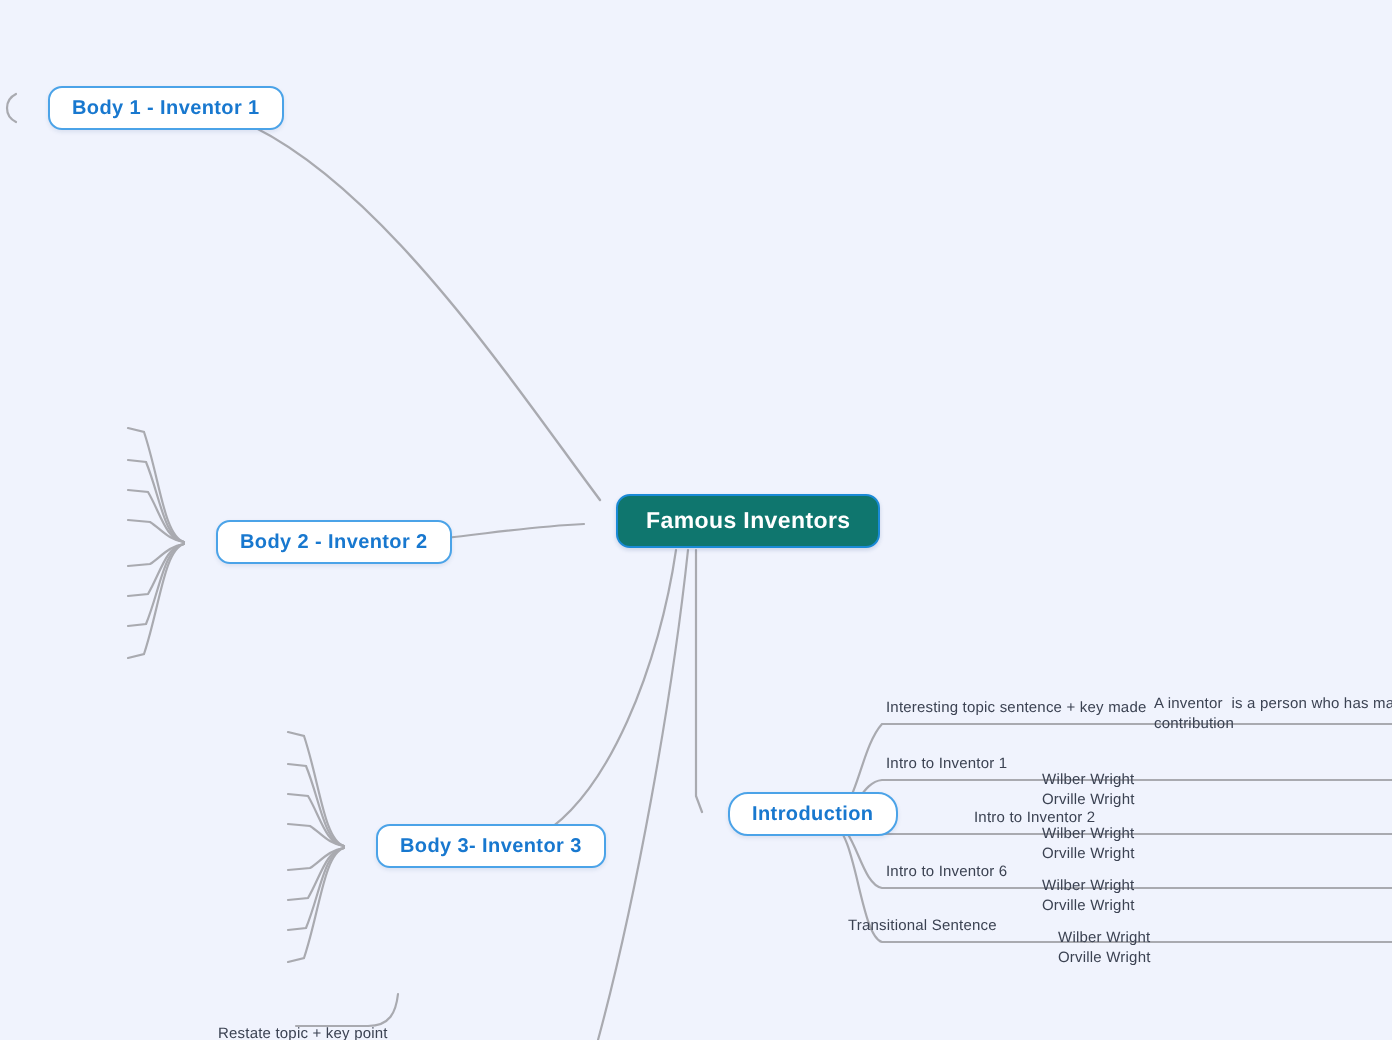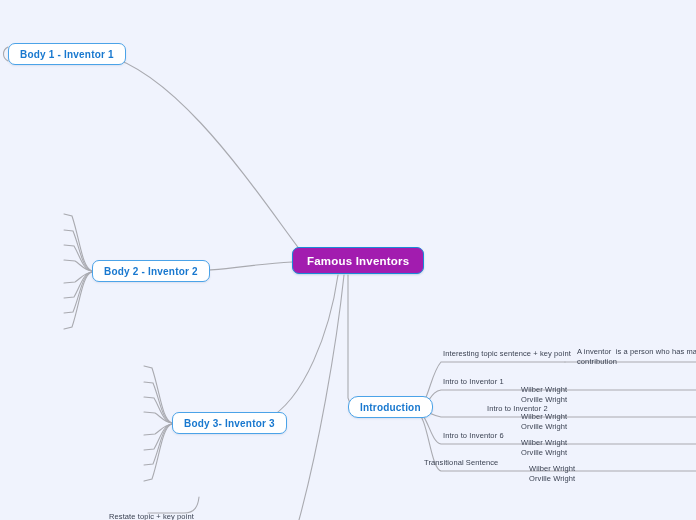--- a/index.html
+++ b/index.html
@@ -29,23 +29,24 @@
   }
   .node {
     position: absolute;
     box-sizing: border-box;
     white-space: nowrap;
     border-radius: 7px;
     font-weight: bold;
     letter-spacing: 0.2px;
     display: flex;
     align-items: center;
+    margin-left: 16px;
   }
   .node-root {
-    background: #a21caf;
+    background: #0f766e;
     color: #ffffff;
     border: 1px solid #1a8ad6;
     font-size: 11.5px;
     padding: 0 14px;
     height: 27px;
     box-shadow: 0 1px 2px rgba(20,60,120,0.18);
   }
   .node-branch {
     background: #ffffff;
     color: #1878cf;
@@ -134,21 +135,21 @@
   </div>
 
   <div class="node node-branch" style="left:172px; top:412px;">
     <span>Body 3-  Inventor 3</span>
   </div>
 
   <div class="node node-branch" style="left:348px; top:396px;border-radius:10px;">
     <span>Introduction</span>
   </div>
 
-  <div class="leaf leaf-left" style="left:443px; top:349px;">Interesting topic sentence + key point</div>
+  <div class="leaf leaf-left" style="left:443px; top:349px;">Interesting topic sentence + key made</div>
   <div class="leaf leaf-left" style="left:577px; top:347px;">A inventor  is a person who has made an
 contribution</div>
 
   <div class="leaf leaf-left" style="left:443px; top:377px;">Intro to Inventor 1</div>
   <div class="leaf leaf-center" style="left:521px; top:373px;">Wilber Wright
 Orville Wright</div>
 
   <div class="leaf leaf-left" style="left:443px; top:404px;padding-left:44px;">Intro to Inventor 2</div>
   <div class="leaf leaf-center" style="left:521px; top:400px;">Wilber Wright
 Orville Wright</div>

